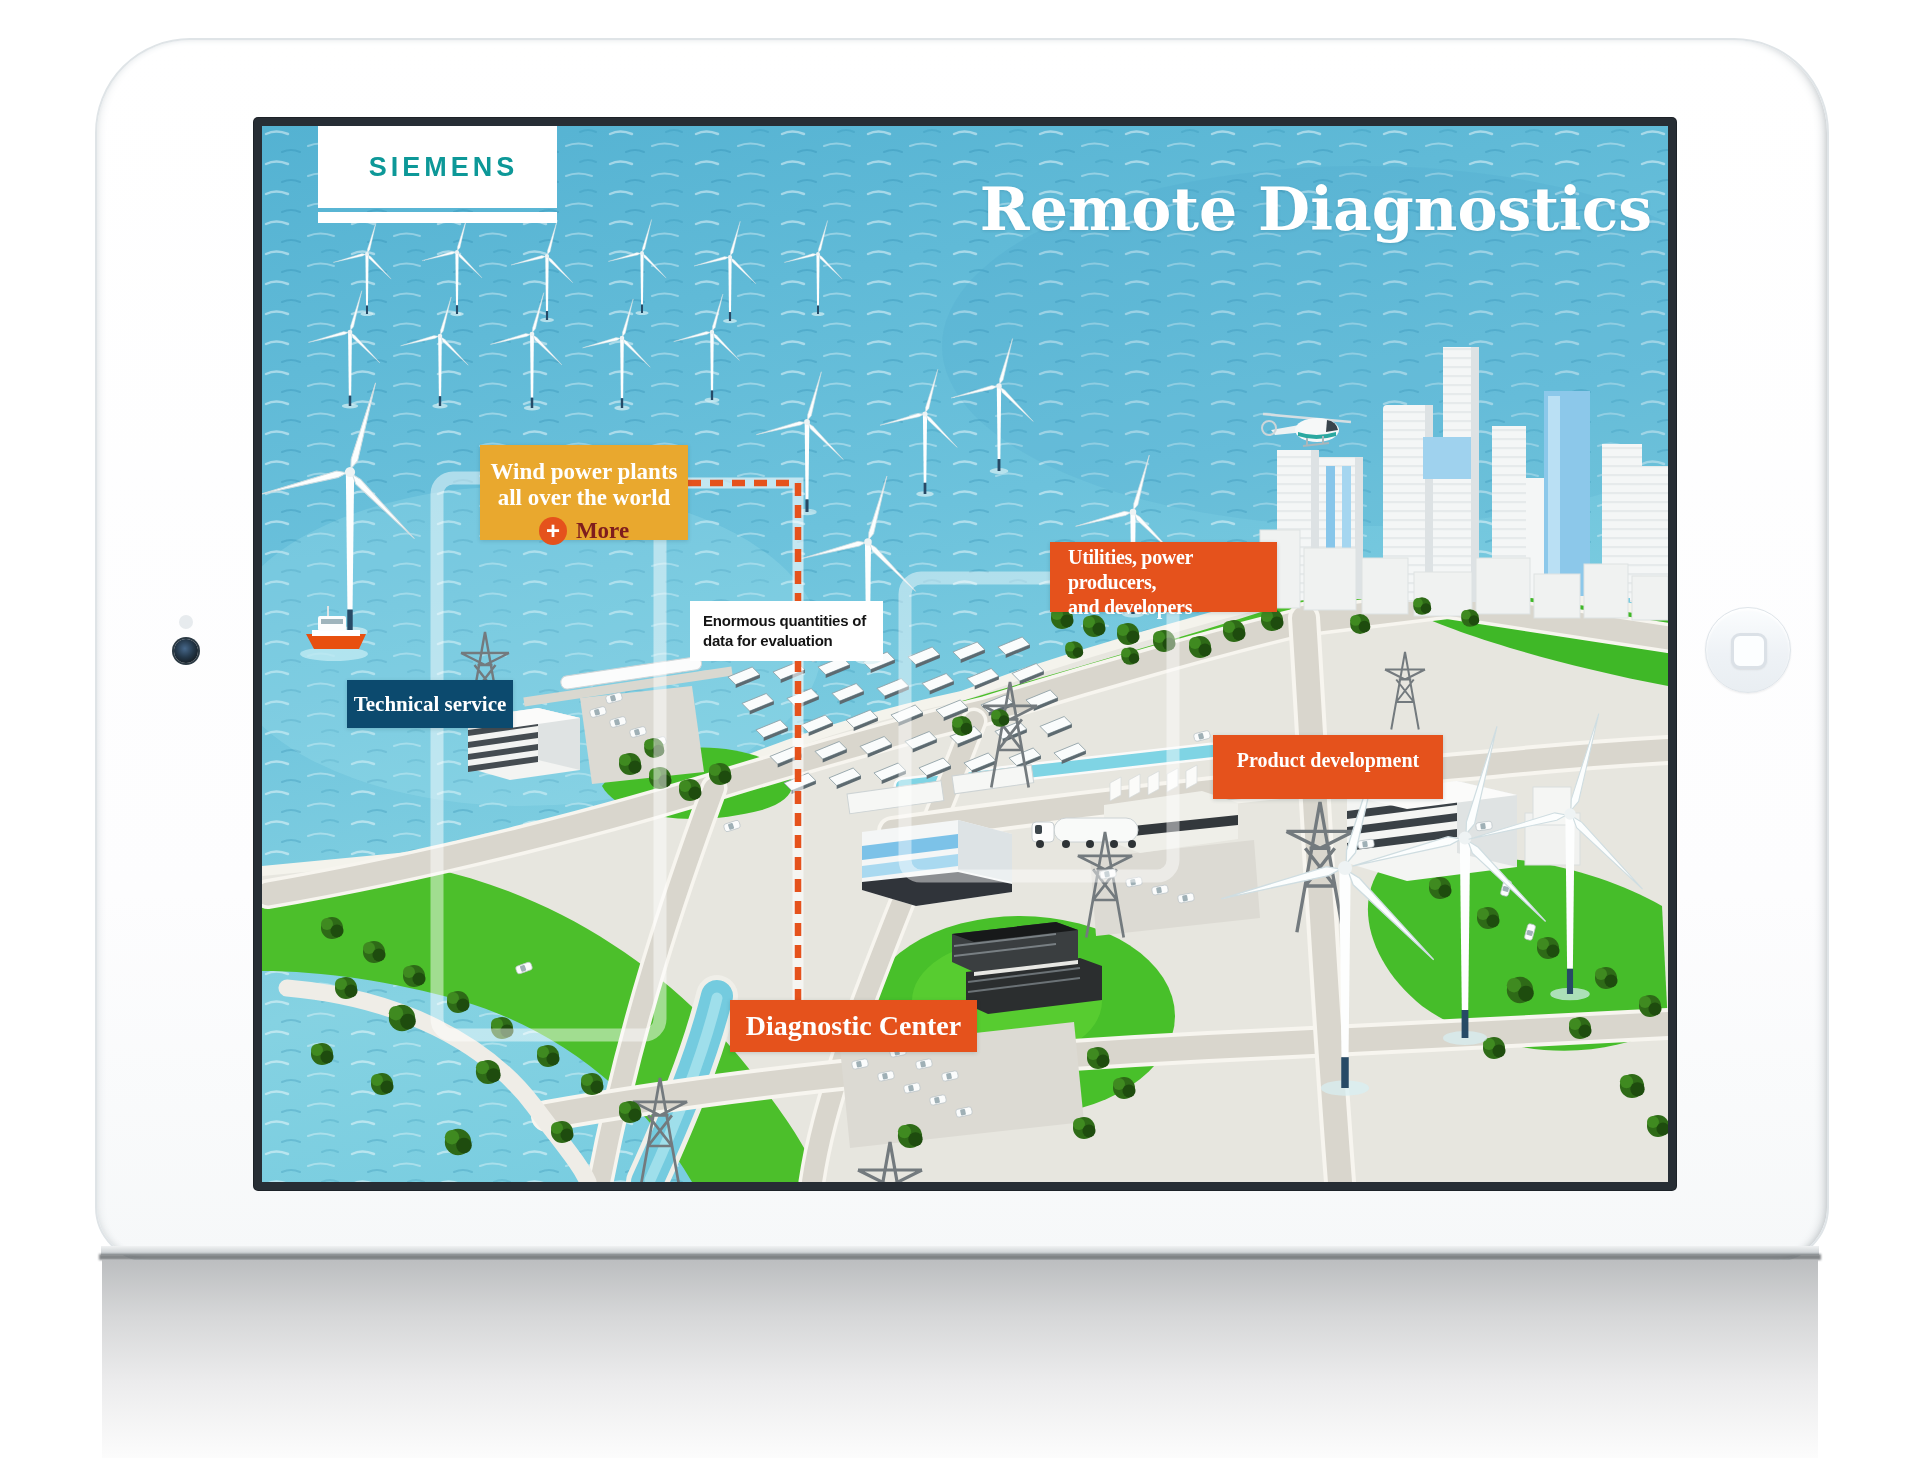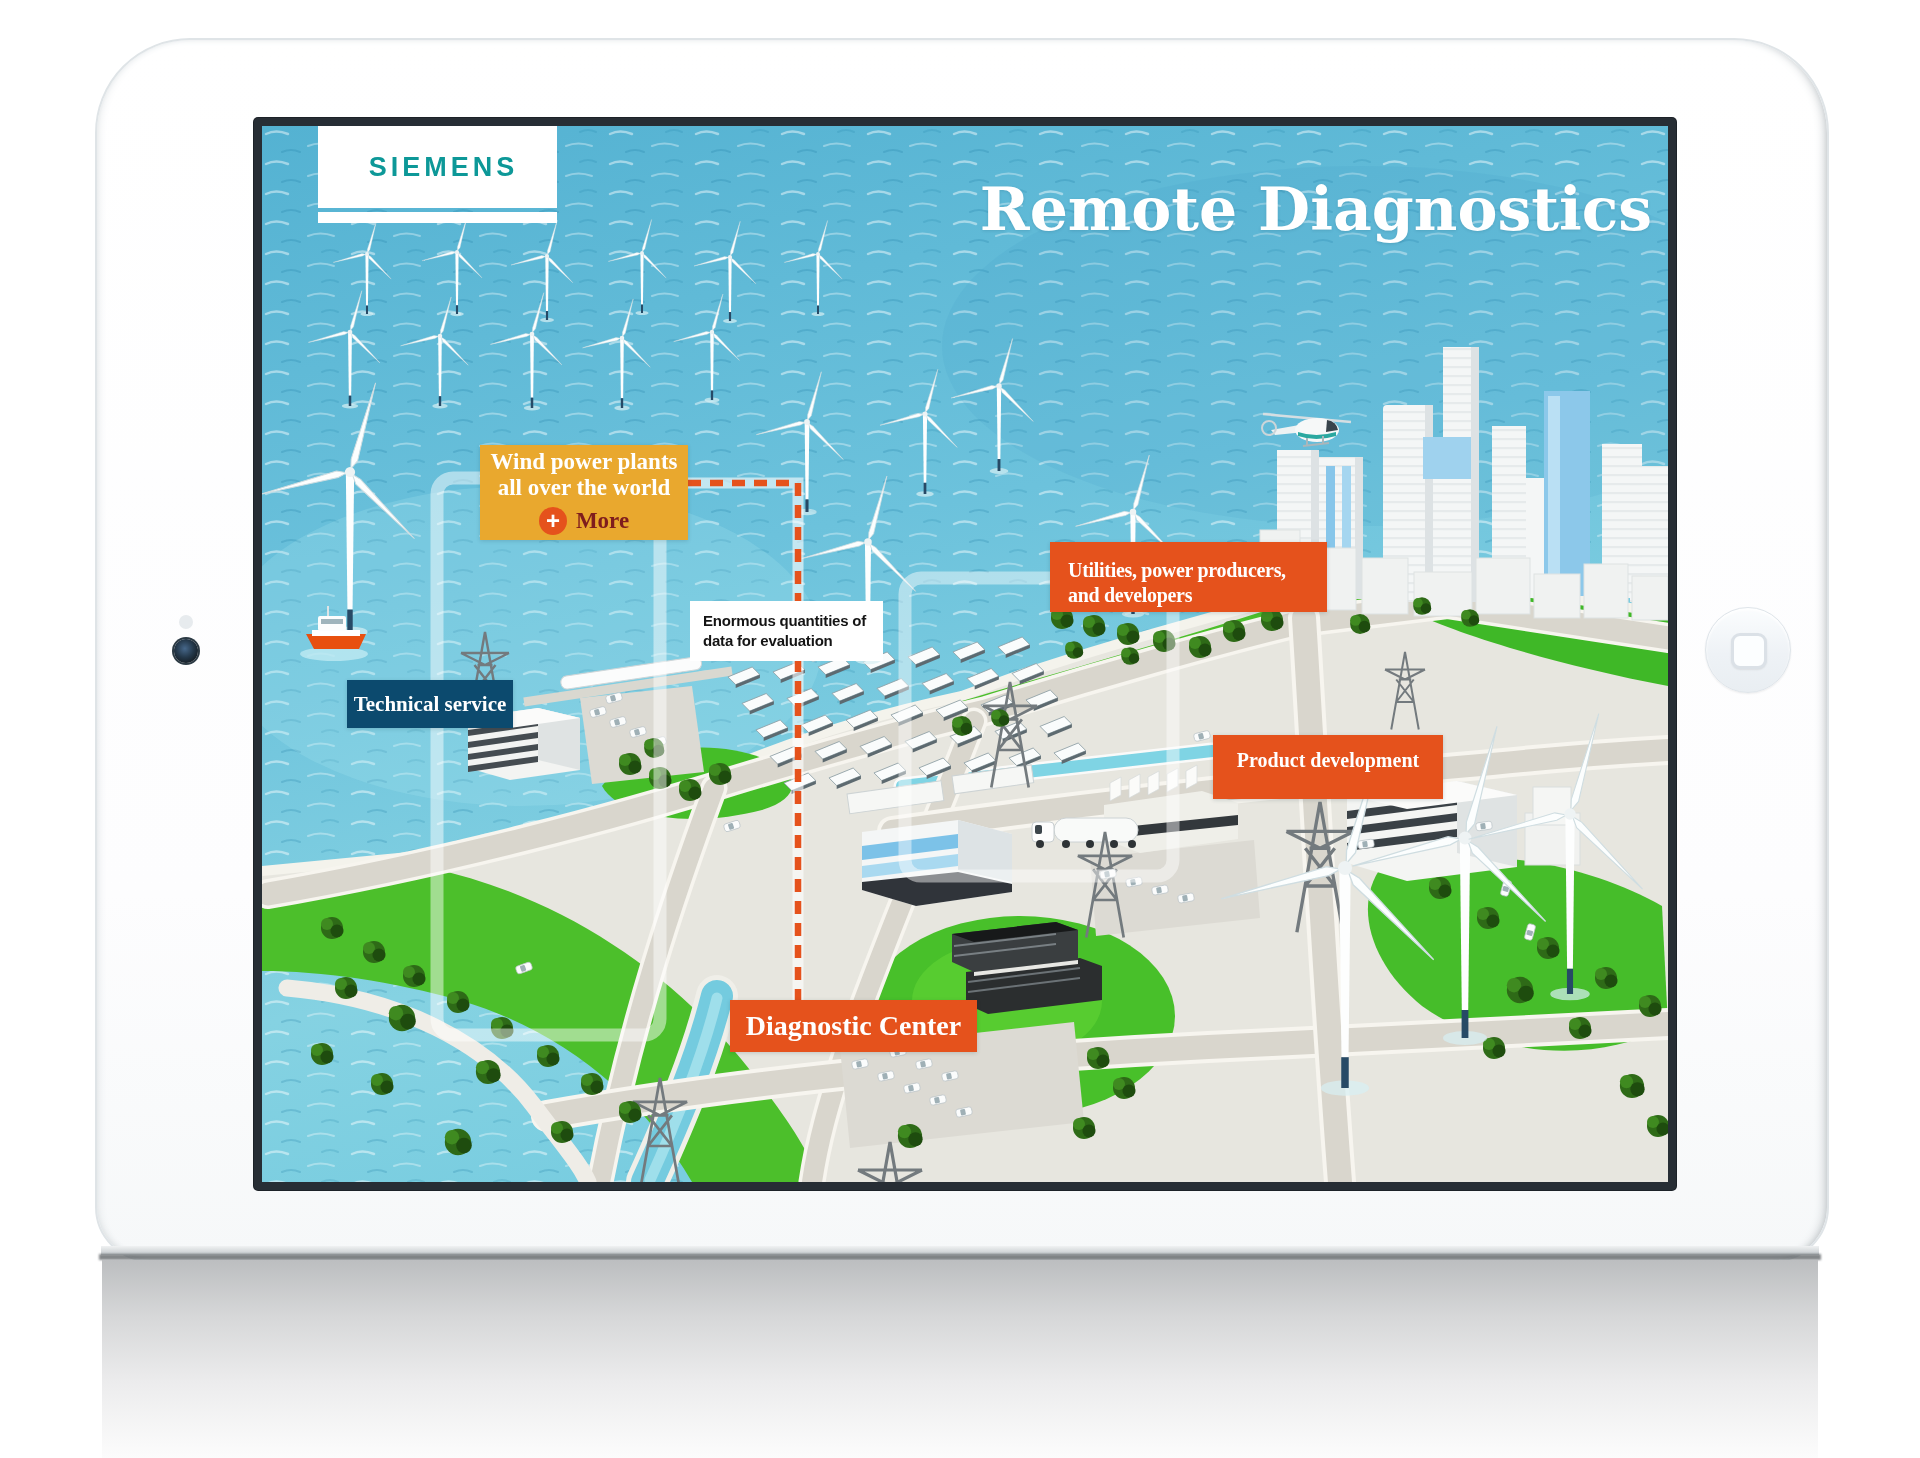--- a/index.html
+++ b/index.html
@@ -42,32 +42,32 @@
           display:flex;align-items:center;justify-content:center;}
   #siemens-box span{color:#0d9898;font-weight:bold;font-size:27px;letter-spacing:4px;
           font-family:"Liberation Sans",sans-serif;margin-left:12px;}
   #siemens-strip{left:56px;top:86px;width:239px;height:11px;background:#ffffff;}
   #app-title{left:640px;top:48px;width:750px;text-align:right;color:#ffffff;
           font-family:"DejaVu Serif",serif;font-weight:bold;font-size:60px;
           text-shadow:0 1px 3px rgba(30,80,100,.18);}
   .callout{color:#fff;font-family:"Liberation Serif",serif;font-weight:bold;
           box-shadow:0 1px 4px rgba(20,50,60,.18);}
   #wind-label{left:218px;top:319px;width:208px;height:95px;background:#e9a82e;
-          text-align:center;font-size:23px;line-height:26px;padding-top:4px;box-sizing:border-box;}
+          text-align:center;font-size:23px;line-height:26px;padding-top:14px;box-sizing:border-box;}
   .more-row{margin-top:6px;display:flex;align-items:center;justify-content:center;gap:9px;cursor:pointer;}
   .more-icon{display:inline-block;width:28px;height:28px;border-radius:50%;background:#e5521c;
           color:#fff;font:bold 24px/27px "Liberation Sans",sans-serif;text-align:center;}
   .more-text{color:#7f1d1d;font-size:23px;}
   #info-box{left:428px;top:475px;width:193px;height:60px;background:#ffffff;color:#141414;
           font-family:"Liberation Sans",sans-serif;font-weight:bold;font-size:15px;line-height:20px;
           padding:10px 0 4px 13px;box-sizing:border-box;letter-spacing:-.2px;}
   #technical-label{left:85px;top:554px;width:166px;height:48px;background:#e5521c;
           line-height:48px;text-align:center;font-size:21px;}
-  #utilities-label{left:788px;top:416px;width:277px;height:70px;background:#e5521c;
-          padding:16px 0 0 18px;box-sizing:border-box;font-size:20px;line-height:25px;letter-spacing:-.3px;}
+  #utilities-label{left:788px;top:416px;width:227px;height:70px;background:#e5521c;
+          padding:3px 0 0 18px;box-sizing:border-box;font-size:20px;line-height:25px;letter-spacing:-.3px;}
   #product-label{left:951px;top:609px;width:230px;height:64px;background:#e5521c;
           line-height:50px;text-align:center;font-size:20px;}
   #diagnostic-label{left:468px;top:874px;width:247px;height:52px;background:#e5521c;
           line-height:52px;text-align:center;font-size:28px;}
 </style>
 </head>
 <body>
 
 <div class="stage">
   <div class="tablet"></div>

